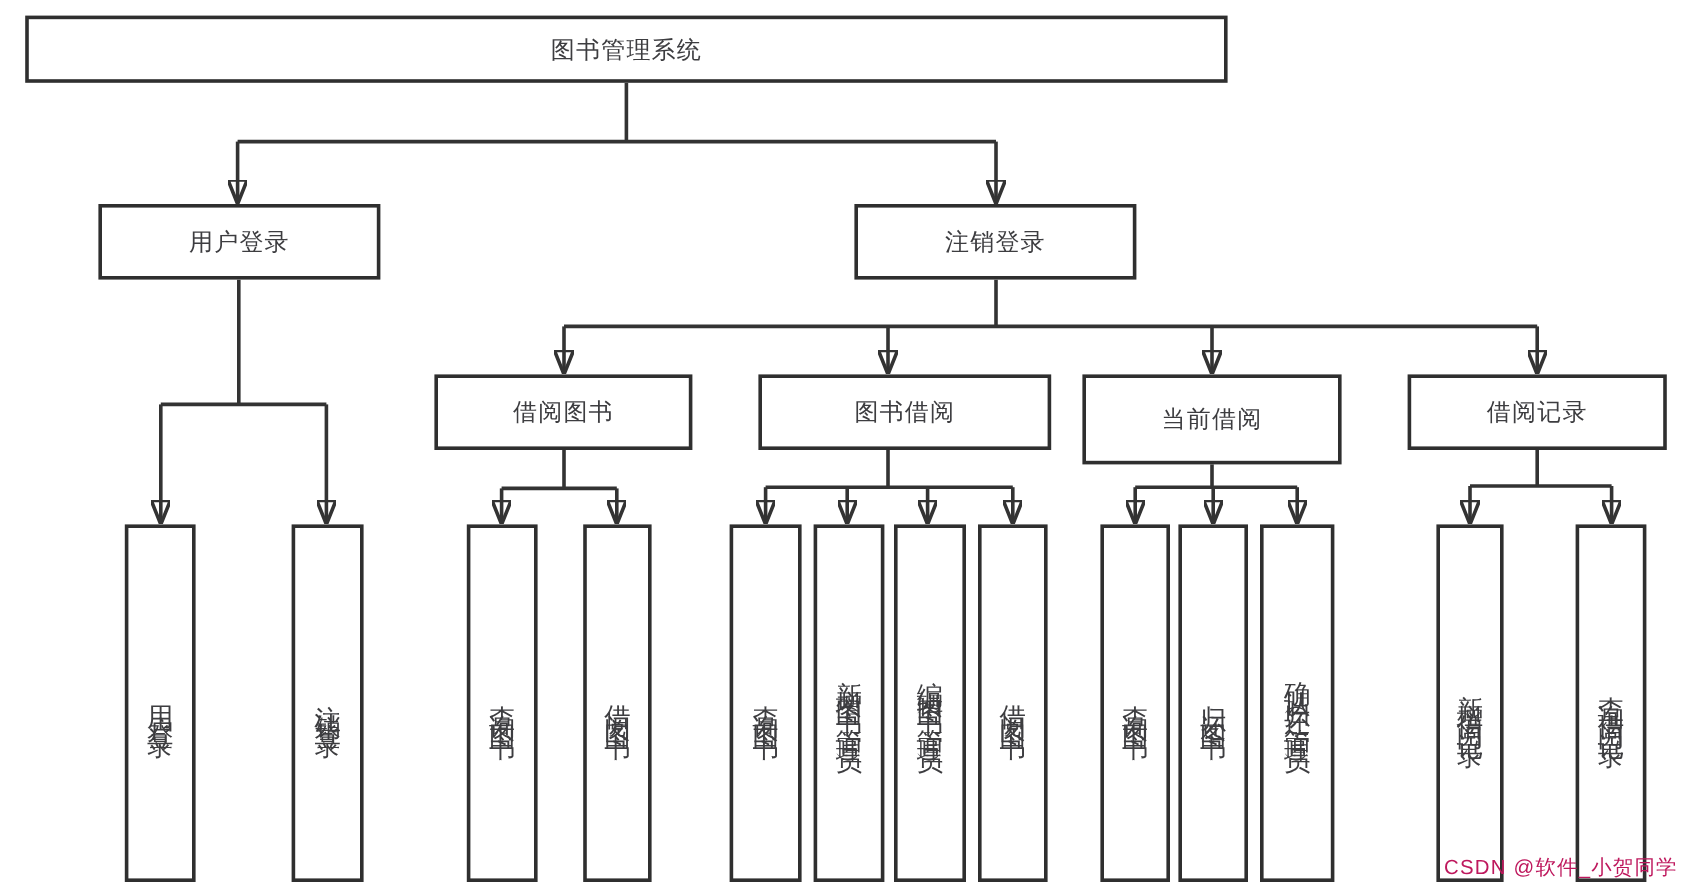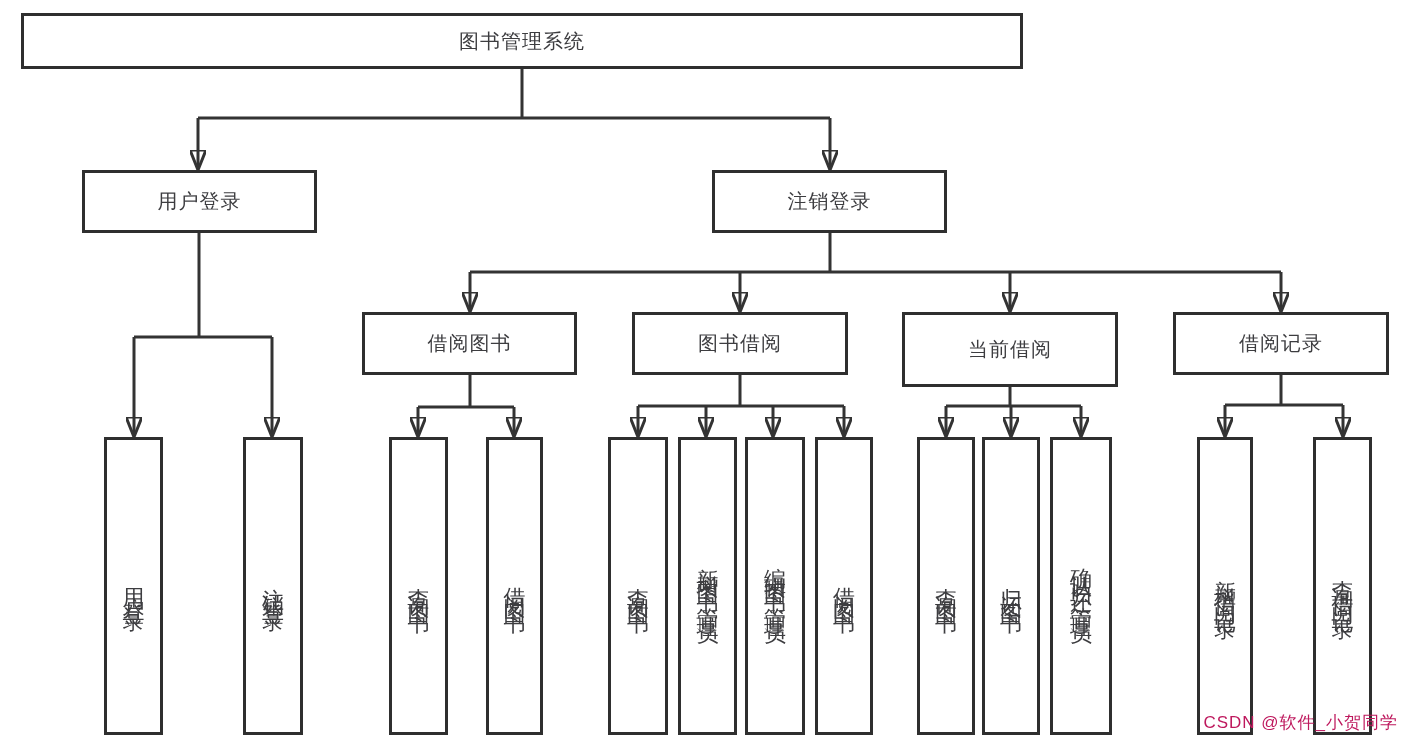--- a/index.html
+++ b/index.html
@@ -79,21 +79,21 @@
   <div class="node hnode" style="left:82px;top:170px;width:235px;height:63px">
     <span>用户登录</span>
   </div>
   <div class="node hnode" style="left:712px;top:170px;width:235px;height:63px">
     <span>注销登录</span>
   </div>
 
   <div class="node hnode" style="left:362px;top:312px;width:215px;height:63px">
     <span>借阅图书</span>
   </div>
-  <div class="node hnode" style="left:632px;top:312px;width:216px;height:63px">
+  <div class="node hnode" style="left:632px;top:312px;width:244px;height:63px">
     <span>图书借阅</span>
   </div>
   <div class="node hnode" style="left:902px;top:312px;width:216px;height:75px">
     <span>当前借阅</span>
   </div>
   <div class="node hnode" style="left:1173px;top:312px;width:216px;height:63px">
     <span>借阅记录</span>
   </div>
 
   <div class="node vnode" style="left:104px;top:437px;width:59px;height:298px">

